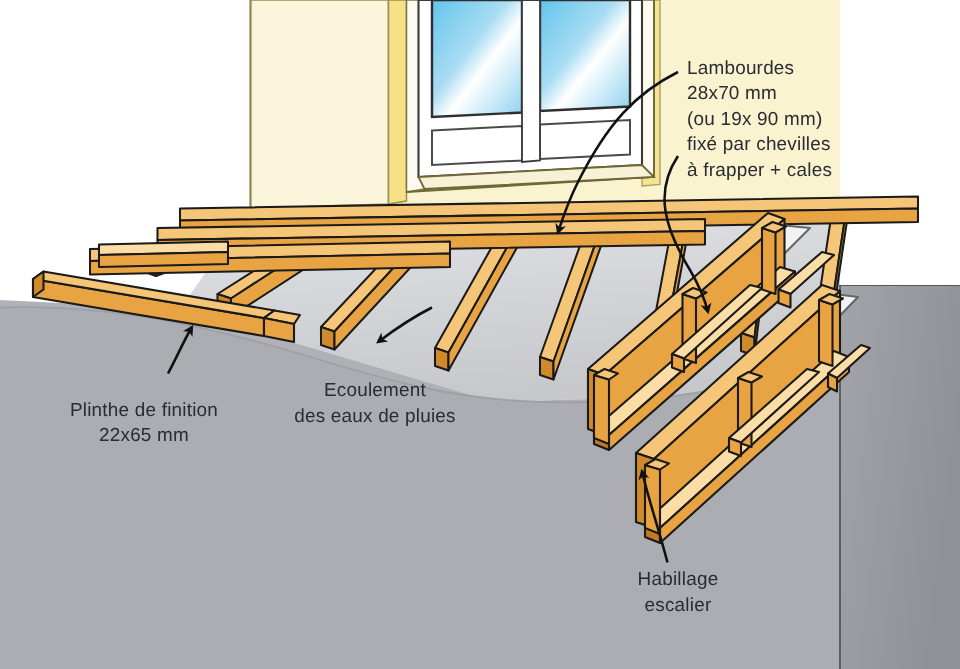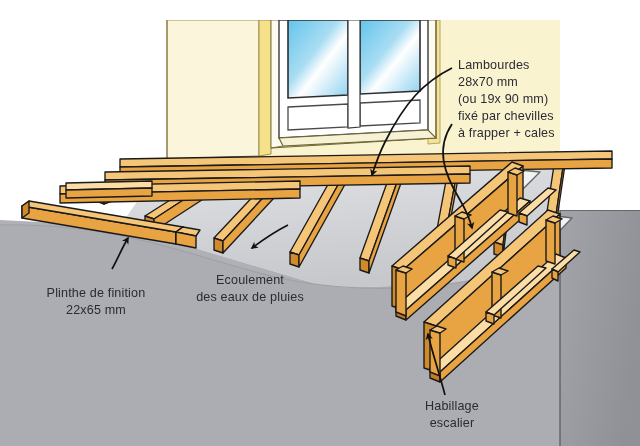--- a/index.html
+++ b/index.html
@@ -1,21 +1,21 @@
 <!DOCTYPE html>
 <html><head>
 <meta charset="utf-8">
 <title>Terrasse bois - schéma</title>
 <style>
   html,body{margin:0;padding:0;}
   body{
     width:640px;height:446px;overflow:hidden;background:#ffffff;
     font-family:"Liberation Sans", sans-serif;
   }
-  #stage{position:relative;width:640px;height:342px;margin-top:20px;}
+  #stage{position:relative;width:640px;height:342px;}
   svg#scene{display:block;width:640px;height:446px;}
   .lbl{
     font-family:"Liberation Sans", sans-serif;
     font-size:12.6px;
     fill:#2b2b33;
     letter-spacing:0.15px;
   }
   .lbl.center{text-anchor:middle;}
 </style>
 </head>

